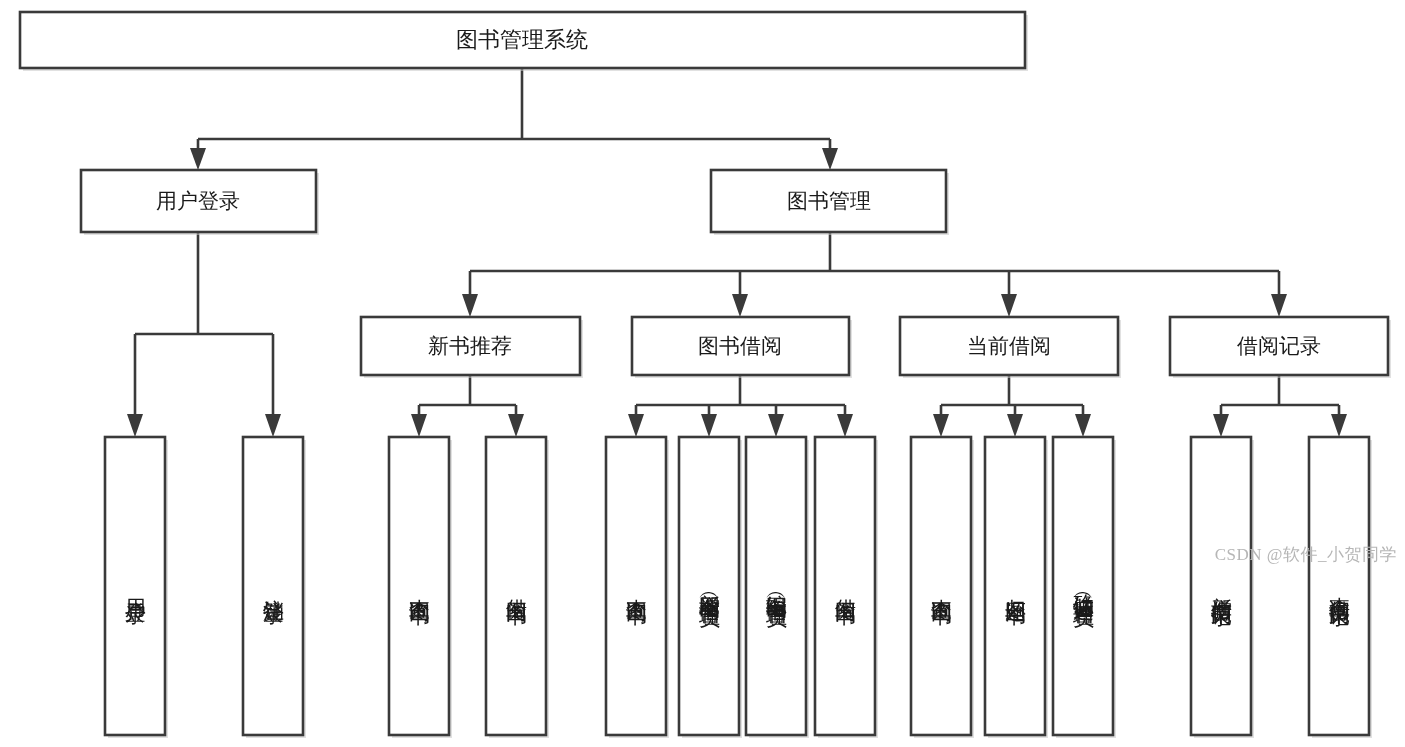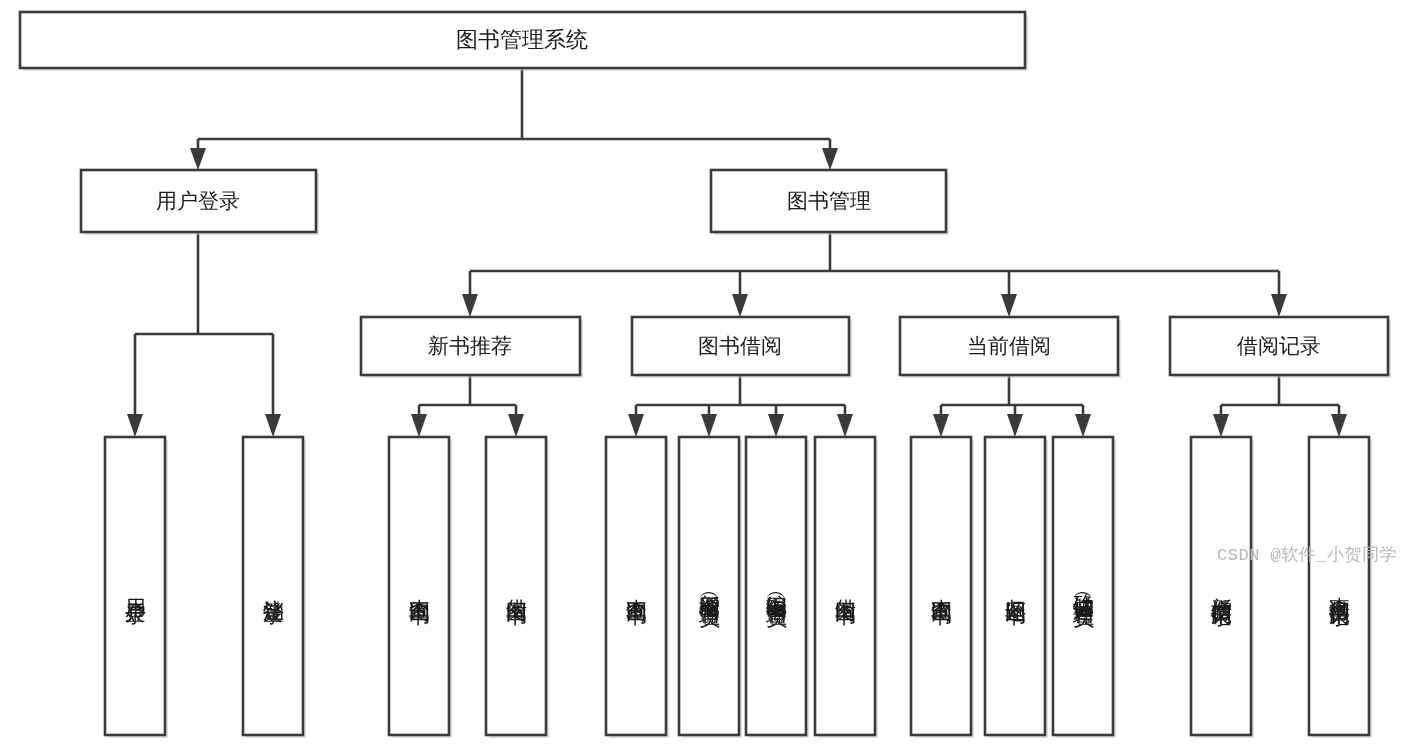--- a/index.html
+++ b/index.html
@@ -72,21 +72,21 @@
     align-items: center;
     justify-content: center;
     white-space: nowrap;
     pointer-events: none;
     user-select: none;
   }
   #watermark {
     position: absolute;
     right: 8px;
     bottom: 4px;
-    font-family: Liberation Mono, monospace;
+    font-family: Liberation Serif, serif;
     font-size: 17px;
     color: #b6b6b6;
     letter-spacing: 0.5px;
     white-space: nowrap;
     user-select: none;
   }
 </style>
 </head>
 <body>
 

